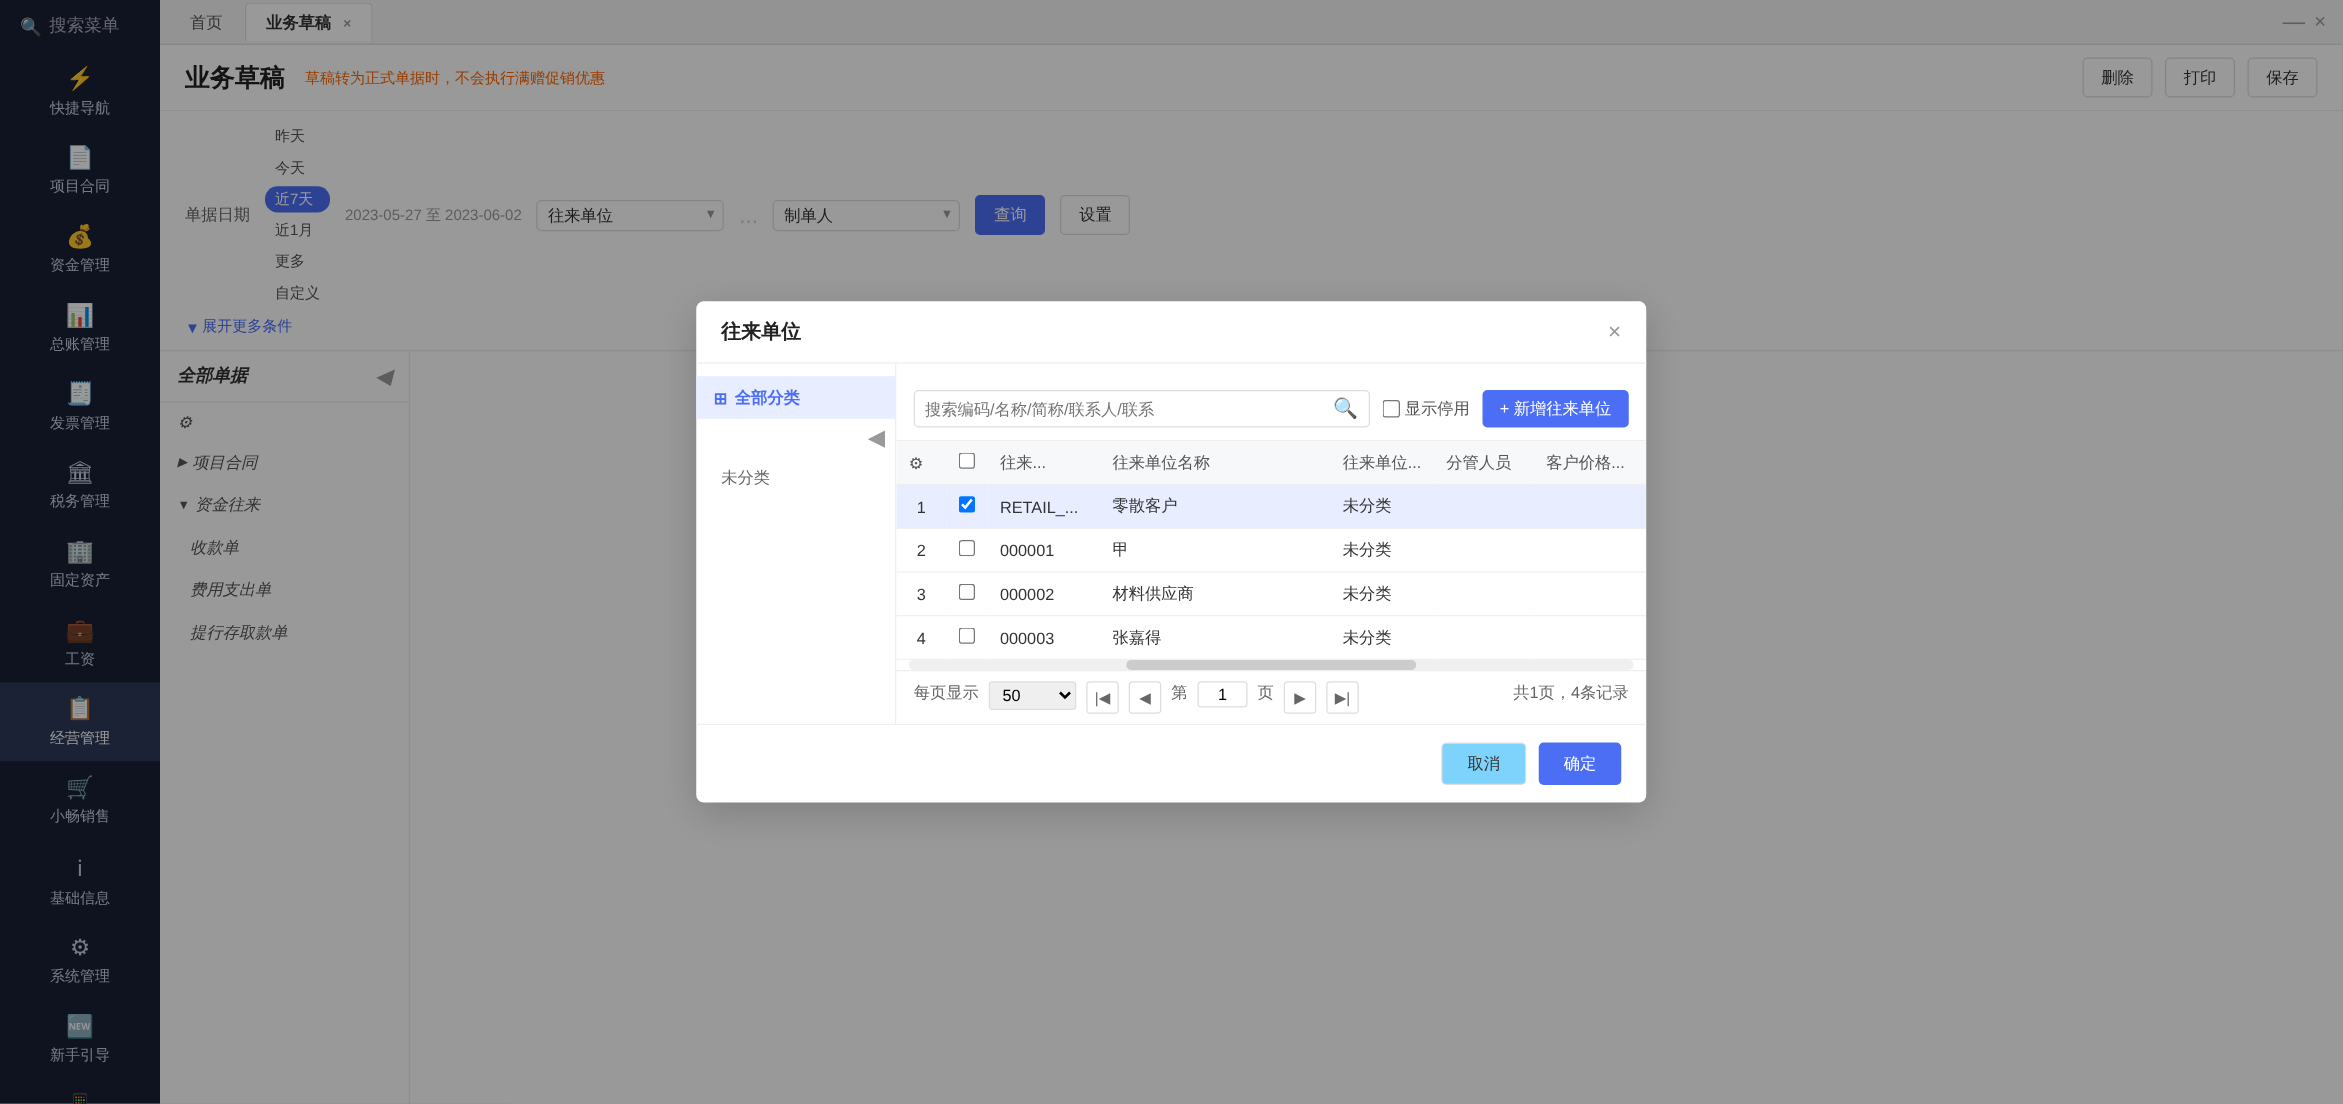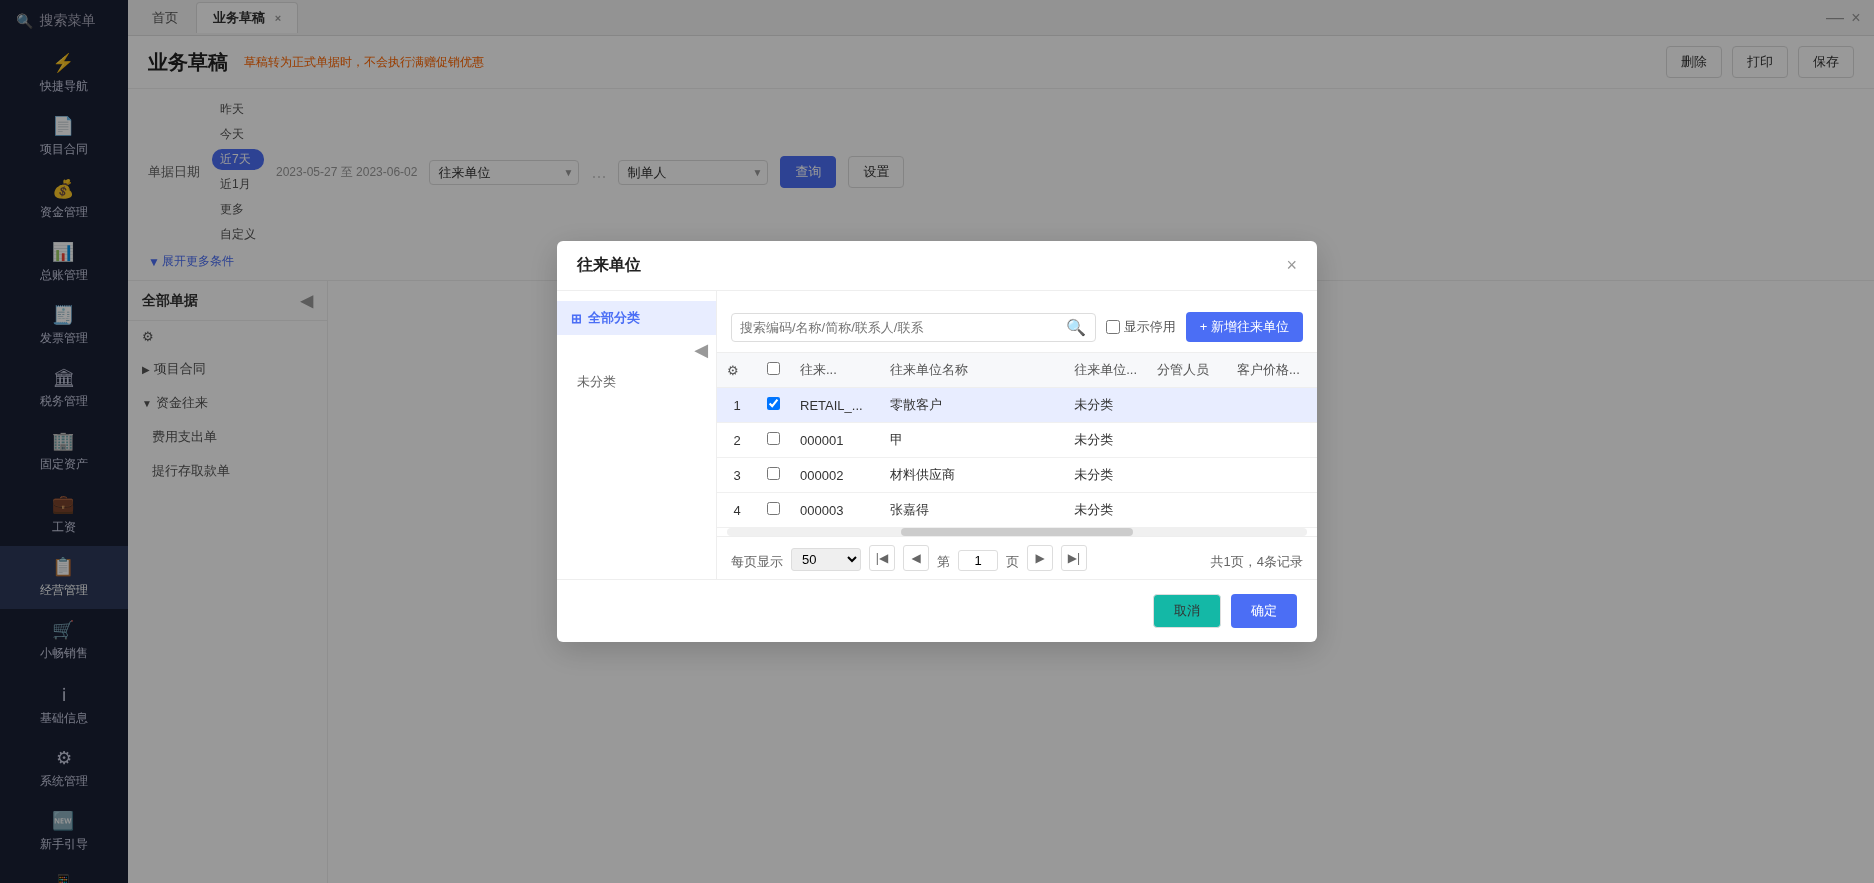--- a/index.html
+++ b/index.html
@@ -109,20 +109,21 @@
     .filter-select-wrap { position: relative; }
     .filter-select-wrap::after { content: '▼'; position: absolute; right: 6px; top: 50%; transform: translateY(-50%); font-size: 10px; color: #999; pointer-events: none; }
     .expand-more { font-size: 12px; color: #4b6ef5; cursor: pointer; display: flex; align-items: center; gap: 2px; }
 
     
     .content-area {
       flex: 1;
       display: flex;
       overflow: hidden;
       background: #f0f2f5;
+      font-style: italic;
     }
 
     
     .left-panel {
       width: 200px;
       background: #fff;
       border-right: 1px solid #eee;
       overflow-y: auto;
       flex-shrink: 0;
     }
@@ -254,39 +255,39 @@
     .col-name { }
     .col-cat { width: 80px; }
     .col-person { width: 80px; }
     .col-price { width: 90px; }
 
     
     .modal-footer-bar {
       padding: 8px 14px;
       border-top: 1px solid #eee;
       display: flex;
-      align-items: flex-end;
+      align-items: flex-start;
       gap: 8px;
       font-size: 13px;
       color: #666;
     }
     .page-size-select { border: 1px solid #ddd; border-radius: 3px; padding: 2px 20px 2px 6px; font-size: 13px; }
     .page-btn { width: 26px; height: 26px; border: 1px solid #ddd; border-radius: 3px; background: #fff; cursor: pointer; display: flex; align-items: center; justify-content: center; font-size: 12px; color: #666; }
     .page-input { width: 40px; border: 1px solid #ddd; border-radius: 3px; text-align: center; font-size: 13px; padding: 2px; }
     .total-info { margin-left: auto; }
 
     
     .modal-actions {
       padding: 14px 20px;
       border-top: 1px solid #eee;
       display: flex;
       justify-content: flex-end;
       gap: 10px;
     }
-    .btn-cancel { padding: 7px 20px; border: 1px solid #ddd; background: #14b8a6; border-radius: 4px; font-size: 13px; cursor: pointer; color: #333; }
+    .btn-cancel { padding: 7px 20px; border: 1px solid #ddd; background: #7dd3fc; border-radius: 4px; font-size: 13px; cursor: pointer; color: #333; }
     .btn-confirm { padding: 7px 20px; border: none; background: #4b6ef5; color: #fff; border-radius: 4px; font-size: 13px; cursor: pointer; }
 
     
     .modal-horizontal-scroll {
       height: 8px;
       background: #f0f0f0;
       margin: 0 10px;
       border-radius: 4px;
       position: relative;
     }
@@ -433,20 +434,23 @@
       <div class="tree-item">
         <span>⚙</span>
       </div>
       <div class="tree-item">
         <span class="tree-arrow">▶</span>
         <span>项目合同</span>
       </div>
       <div class="tree-item">
         <span class="tree-arrow">▼</span>
         <span>资金往来</span>
+      </div>
+      <div class="tree-item indent">
+        <span>收款单</span>
       </div>
       <div class="tree-item indent">
         <span>费用支出单</span>
       </div>
       <div class="tree-item indent">
         <span>提行存取款单</span>
       </div>
     </div>
 
     <div class="table-area">

